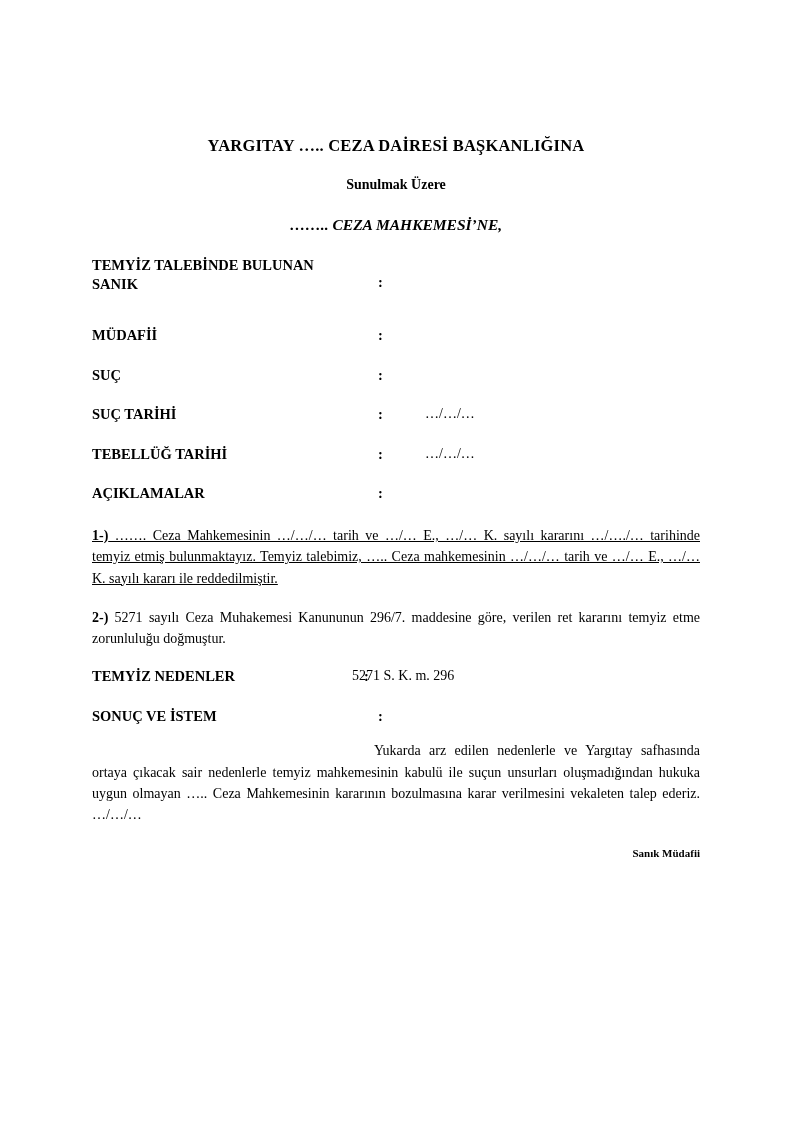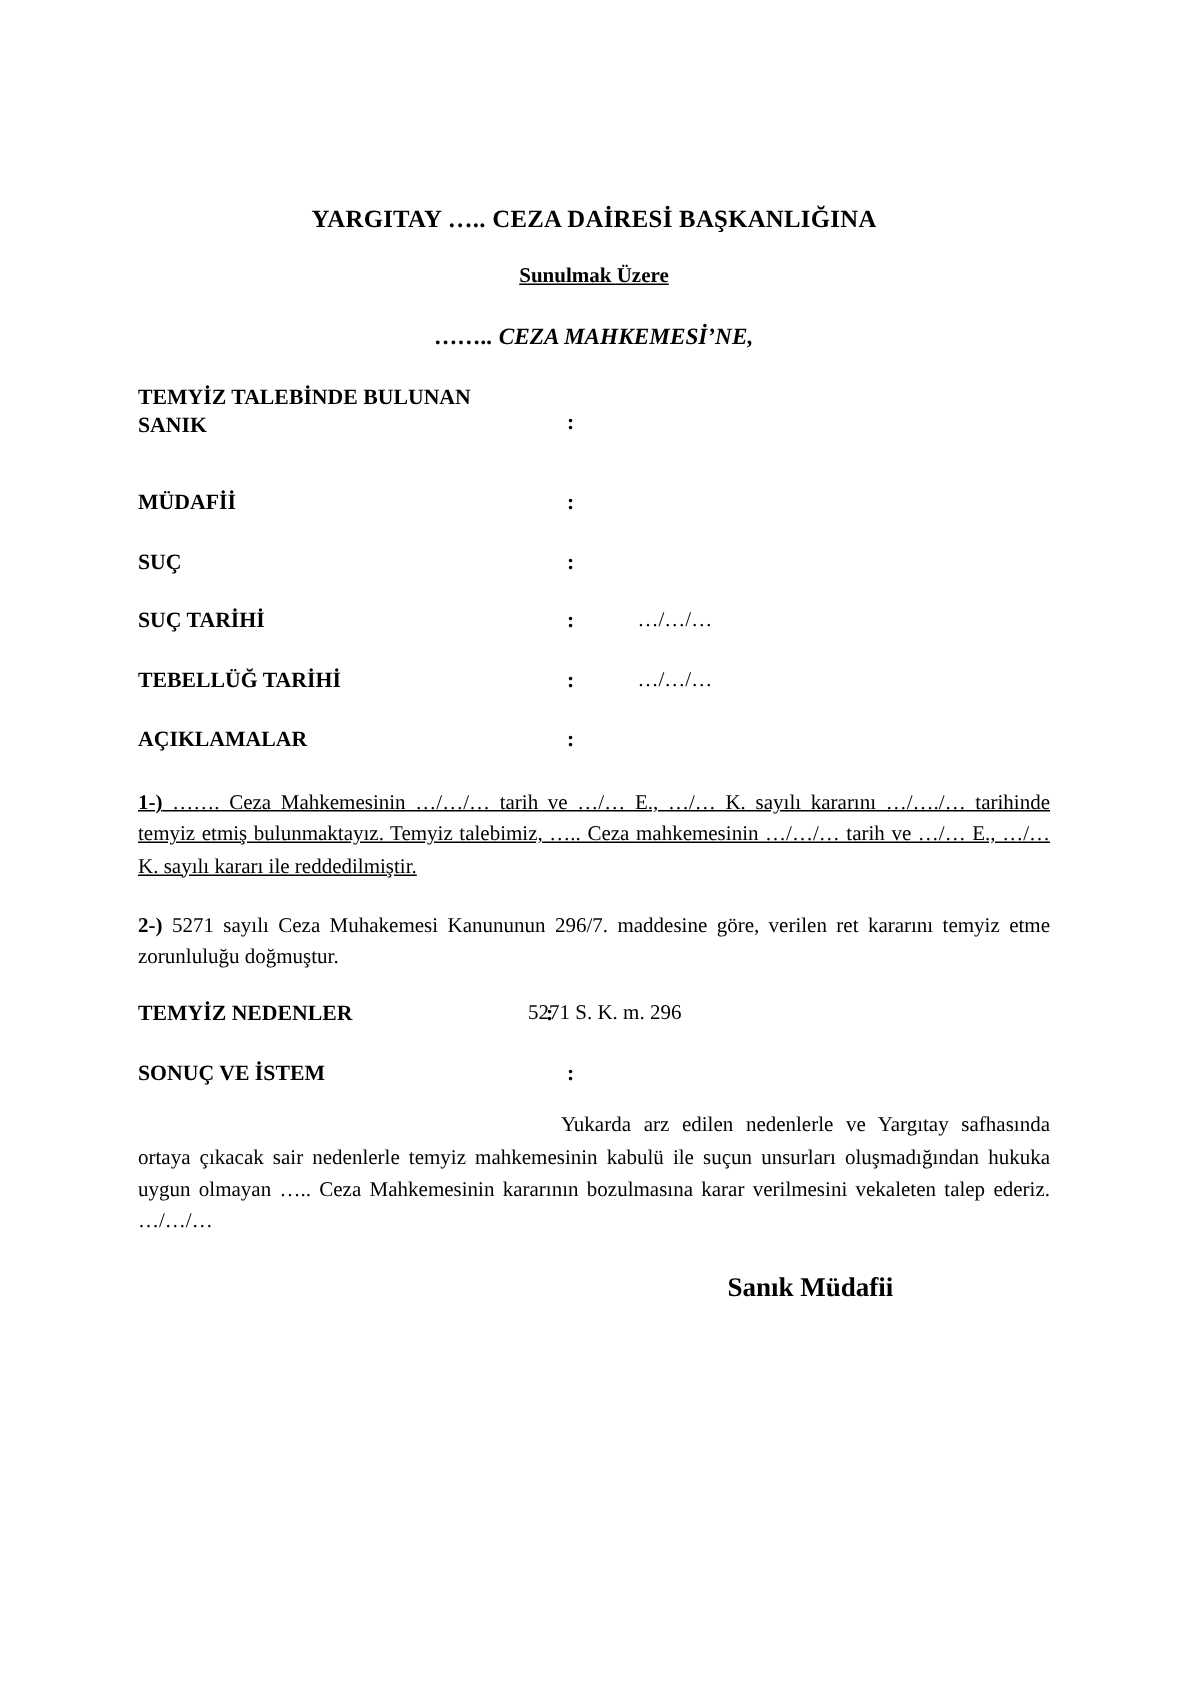--- a/index.html
+++ b/index.html
@@ -39,21 +39,20 @@
     line-height: 1.2;
     margin: 0 0 0 0;
     padding-top: 3px;
   }
   .title-sub {
     font-size: 14px;
     font-weight: bold;
     line-height: 1.2;
     margin: 0;
     padding-top: 21px;
-    text-decoration: underline;
   }
   .title-court {
     font-size: 15.5px;
     font-weight: bold;
     line-height: 1.2;
     margin: 0;
     padding-top: 22px;
     font-style: italic;
   }
 
@@ -106,22 +105,22 @@
   .para-1 { margin-top: 22px; text-decoration: underline; }
   .para-2 { margin-top: 18px; }
   .para-closing {
     margin-top: 15px;
     text-indent: 282px;
   }
 
   
   .signature {
     margin-top: 20px;
-    text-align: left;
-    font-size: 18px;
+    text-align: right;
+    font-size: 11px;
     font-weight: bold;
     line-height: 1.4;
     padding-left: 393px;
   }
   .signature div { white-space: nowrap; }
 </style>
 </head>
 <body>
 
 <div class="page">

